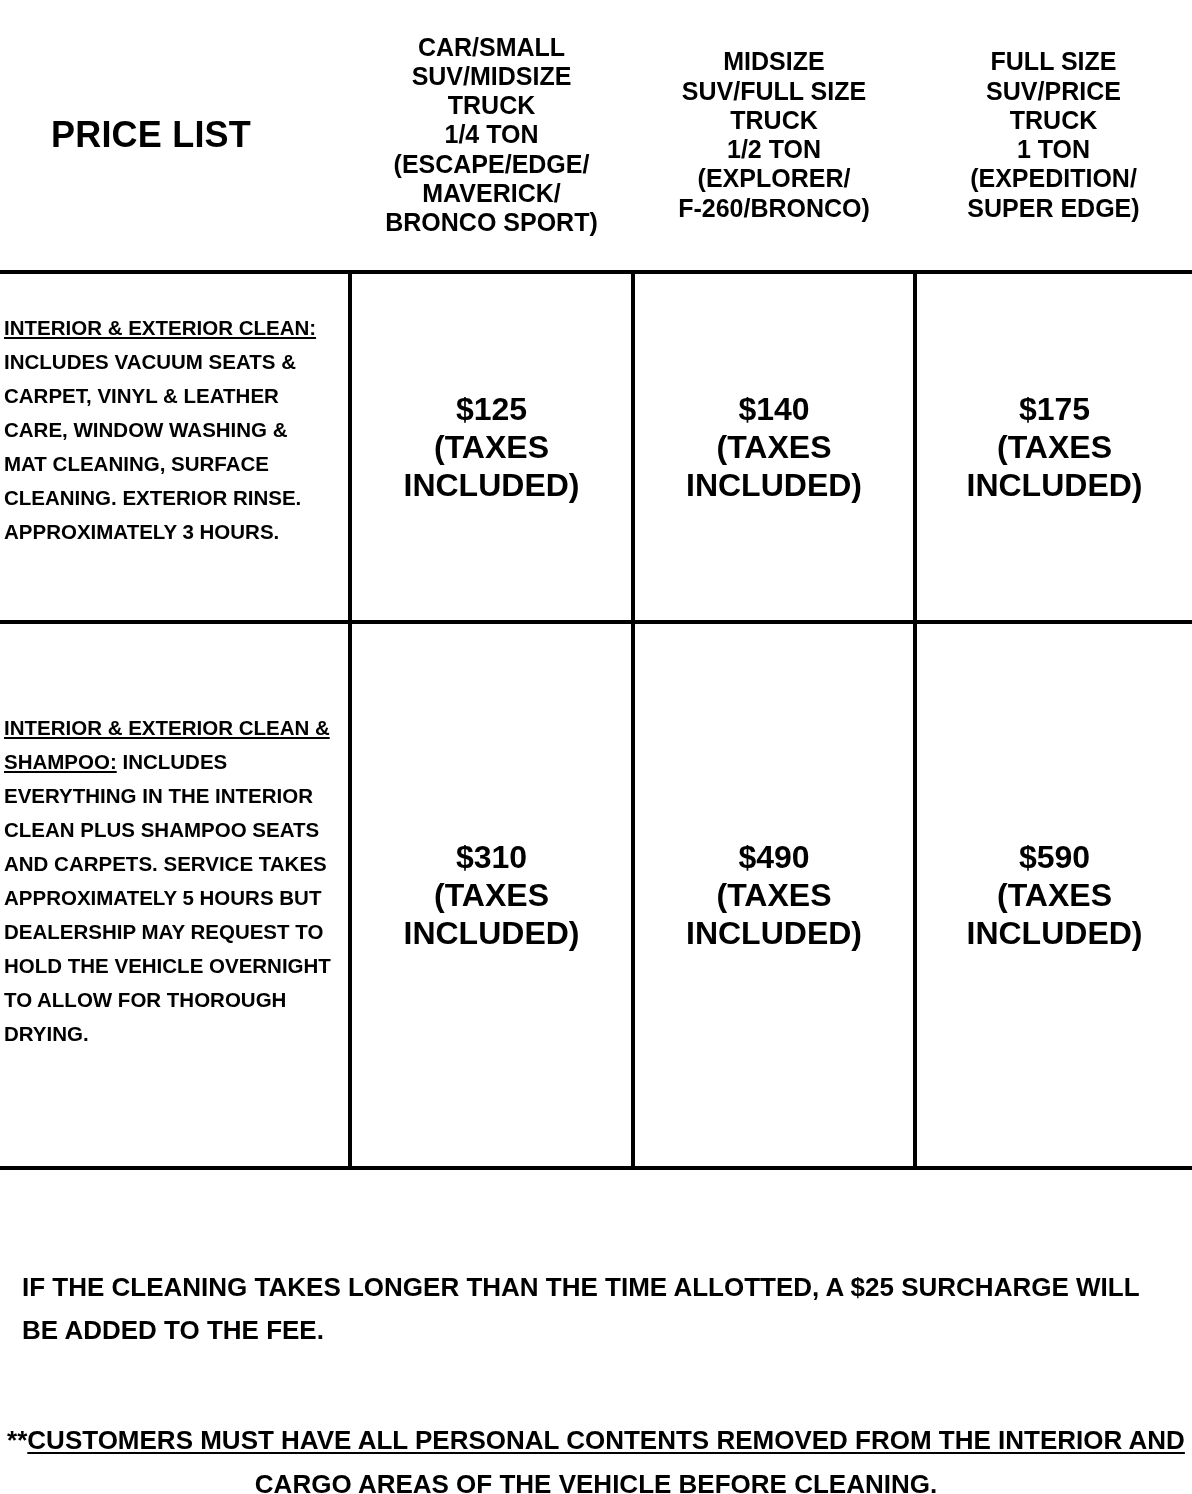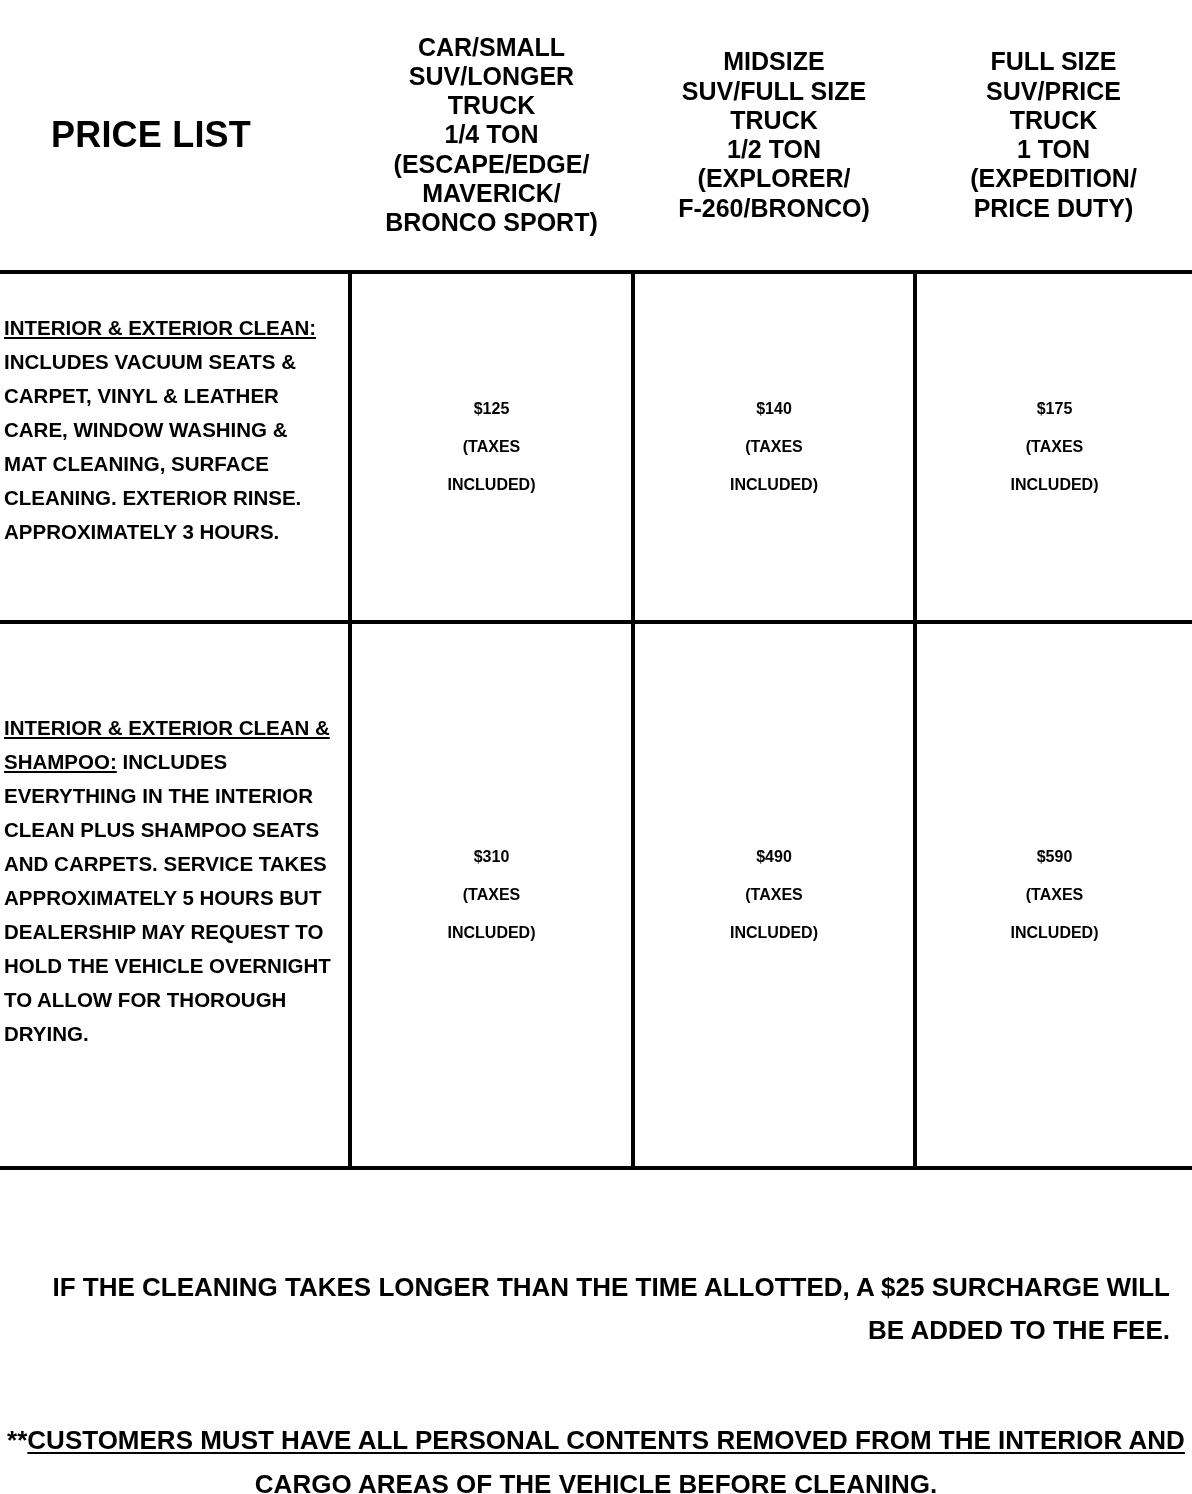--- a/index.html
+++ b/index.html
@@ -83,39 +83,39 @@
   }
   .row1 .desc-inner { padding-top: 37px; padding-bottom: 30px; }
   .row2 .desc-inner { padding-top: 87px; padding-bottom: 30px; }
   .desc-inner .lead {
     text-decoration: underline;
     text-underline-offset: 2px;
   }
 
   .price-inner {
     text-align: center;
-    font-size: 16px;
+    font-size: 32px;
     font-weight: bold;
     line-height: 38px;
     padding: 6px 4px;
   }
   .price-inner .amt   { display: block; }
   .price-inner .note1 { display: block; }
   .price-inner .note2 { display: block; }
 
   tbody tr.row1 { height: 350px; }
   tbody tr.row2 { height: 546px; }
 
   
   .footer {
     margin-top: 0;
     padding-top: 96px;
   }
   .footnote-1 {
-    text-align: right;
+    text-align: left;
     font-size: 26px;
     font-weight: bold;
     line-height: 43px;
     padding: 0 22px;
   }
   .footnote-2 {
     text-align: center;
     font-size: 26px;
     font-weight: bold;
     line-height: 44px;
@@ -138,21 +138,21 @@
       <col class="c-p2">
       <col class="c-p3">
     </colgroup>
 
     <thead>
       <tr>
         <th class="title-cell">PRICE LIST</th>
 
         <th class="colhead">
           <span class="ln">CAR/SMALL</span>
-          <span class="ln">SUV/LONGER</span>
+          <span class="ln">SUV/MIDSIZE</span>
           <span class="ln">TRUCK</span>
           <span class="ln">1/4 TON</span>
           <span class="ln">(ESCAPE/EDGE/</span>
           <span class="ln">MAVERICK/</span>
           <span class="ln">BRONCO SPORT)</span>
         </th>
 
         <th class="colhead">
           <span class="ln">MIDSIZE</span>
           <span class="ln">SUV/FULL SIZE</span>
@@ -161,21 +161,21 @@
           <span class="ln">(EXPLORER/</span>
           <span class="ln">F-260/BRONCO)</span>
         </th>
 
         <th class="colhead">
           <span class="ln">FULL SIZE</span>
           <span class="ln">SUV/PRICE</span>
           <span class="ln">TRUCK</span>
           <span class="ln">1 TON</span>
           <span class="ln">(EXPEDITION/</span>
-          <span class="ln">PRICE DUTY)</span>
+          <span class="ln">SUPER EDGE)</span>
         </th>
       </tr>
     </thead>
 
     <tbody>
 
       <tr class="row1">
         <td class="desc">
           <div class="desc-inner"><span class="lead">INTERIOR &amp; EXTERIOR CLEAN:</span><span> INCLUDES VACUUM SEATS &amp; CARPET, VINYL &amp; LEATHER CARE, WINDOW WASHING &amp; MAT CLEANING, SURFACE CLEANING. EXTERIOR RINSE. APPROXIMATELY 3 HOURS.</span></div>
         </td>

